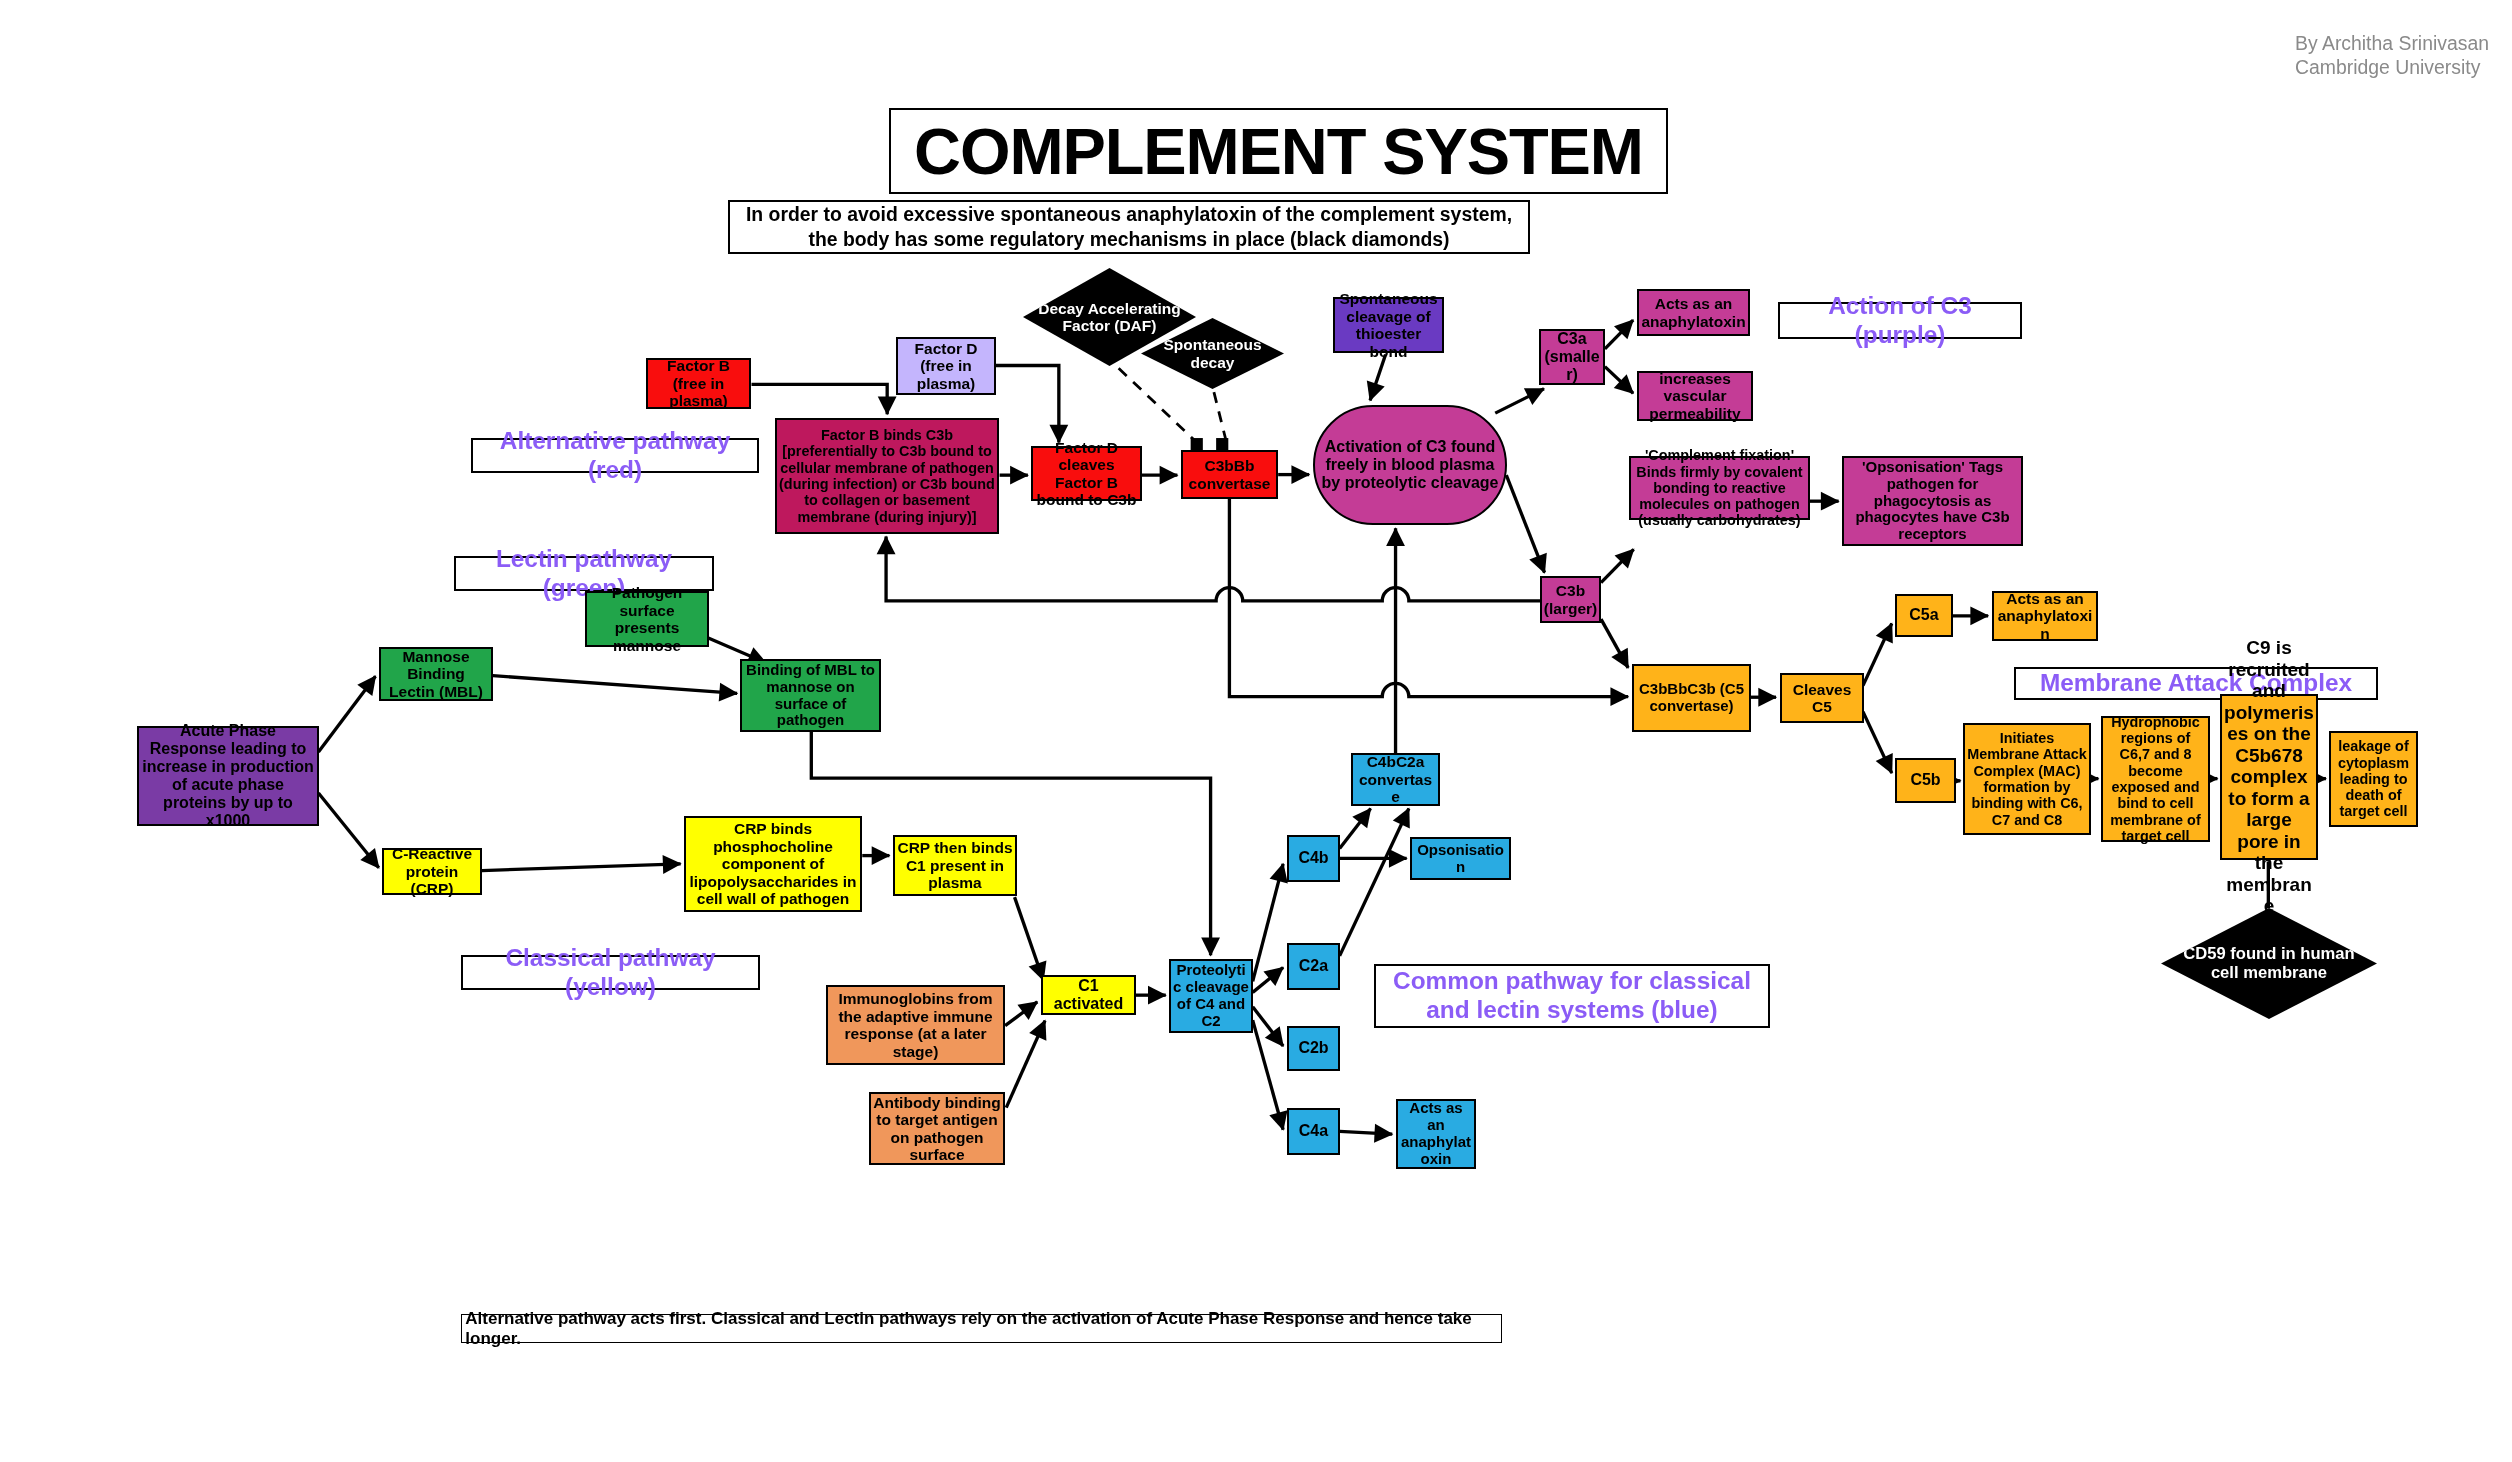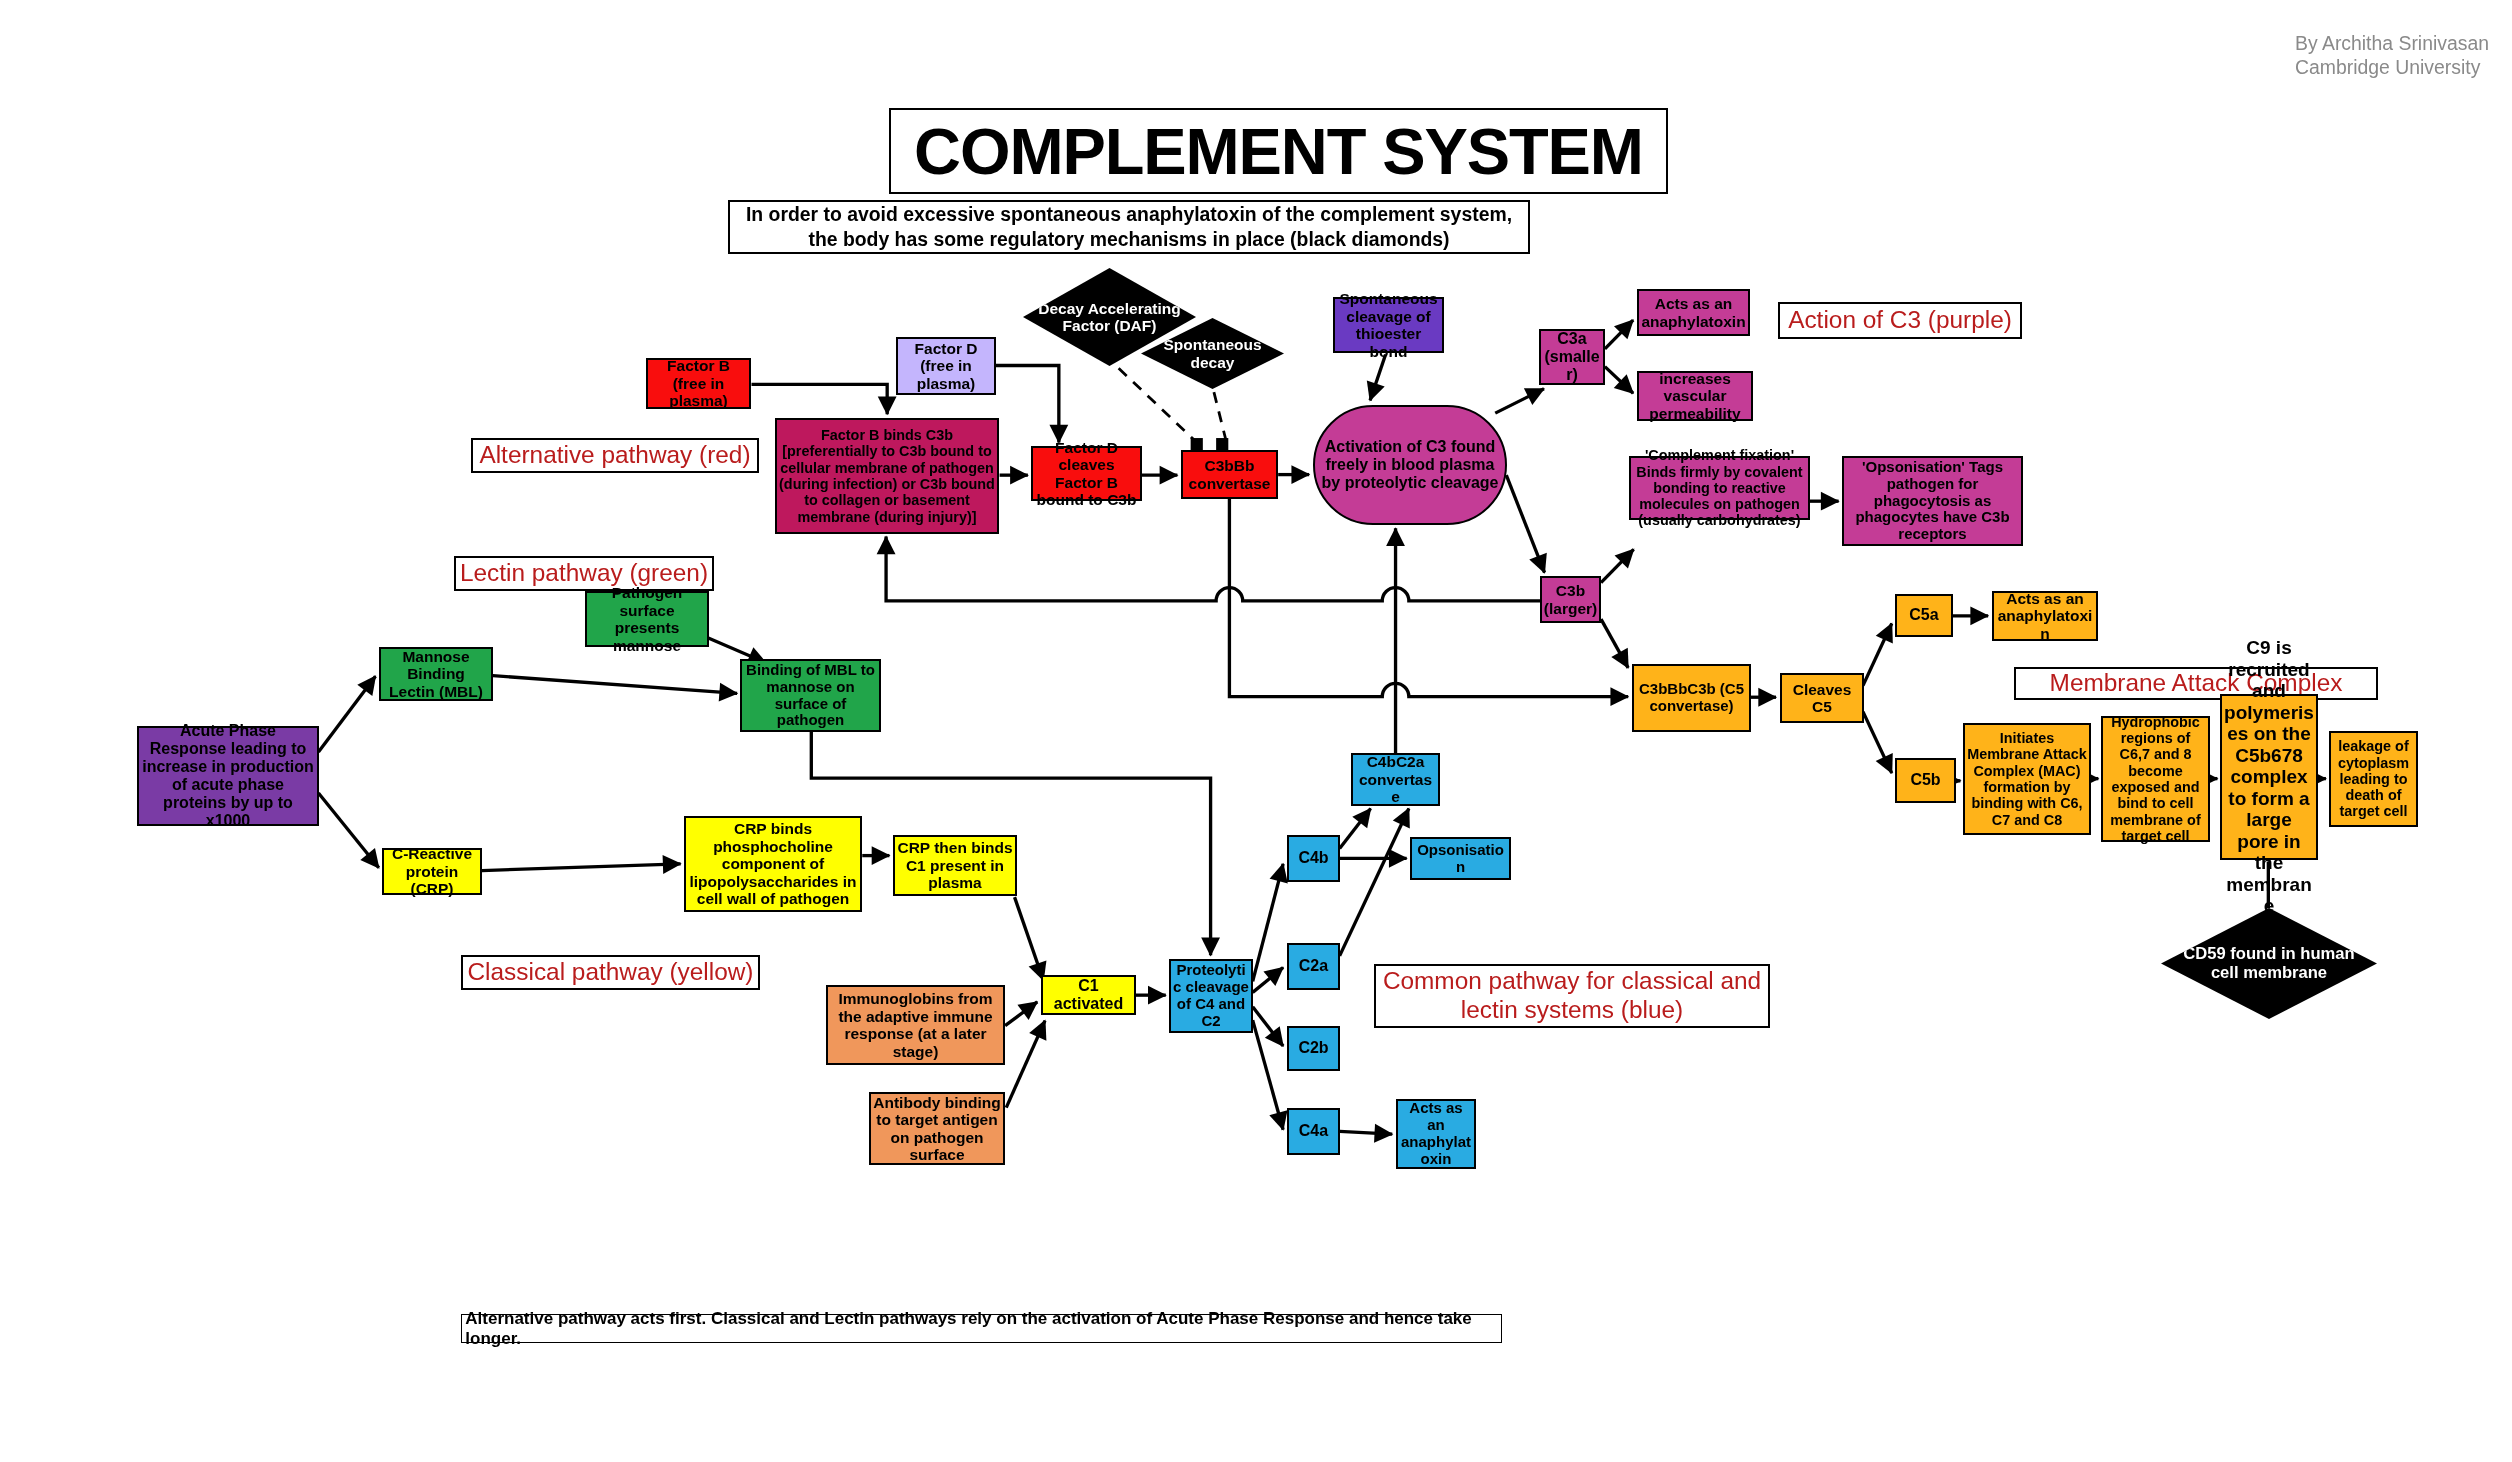--- a/index.html
+++ b/index.html
@@ -4,21 +4,21 @@
 <style>
   html,body{margin:0;padding:0;background:#fff;}
   #canvas{position:relative;width:2512px;height:1462px;background:#ffffff;overflow:hidden;
           font-family:"Liberation Sans",sans-serif;}
   .node{position:absolute;display:flex;align-items:center;justify-content:center;text-align:center;
         font-weight:bold;color:#000;border:2.2px solid #000;box-sizing:border-box;line-height:1.13;
         padding:1.7px;overflow-wrap:anywhere;}
   .oval{border-radius:61px;}
   .diamond{border:none;color:#fff;clip-path:polygon(50% 0,100% 50%,50% 100%,0 50%);padding:14.4px;}
   .heading{position:absolute;display:flex;align-items:center;justify-content:center;text-align:center;
-        font-weight:normal;color:#b91c1c;background:#fff;border:2.2px solid #000;box-sizing:border-box;line-height:1.18;}
+        font-weight:bold;color:#8b5cf6;background:#fff;border:2.2px solid #000;box-sizing:border-box;line-height:1.18;}
   #edgelayer{position:absolute;left:0;top:0;width:2512px;height:1462px;}
   #title-box{position:absolute;left:889px;top:108px;width:775px;height:82px;border:2.8px solid #000;
         display:flex;align-items:center;justify-content:center;font-weight:bold;font-size:65px;letter-spacing:-1.1px;}
   #subtitle-box{position:absolute;left:728px;top:200px;width:802px;height:54px;border:2.2px solid #000;
         display:flex;flex-direction:column;align-items:center;justify-content:center;font-weight:bold;font-size:19.4px;line-height:1.3;box-sizing:border-box;}
   #credit{position:absolute;left:2295px;top:30.5px;color:#8a8a8a;font-size:19.4px;line-height:1.28;font-weight:normal;}
   #footnote{position:absolute;left:461px;top:1314px;width:1041px;height:29px;border:1.7px solid #000;
         display:flex;align-items:center;justify-content:flex-start;font-weight:bold;font-size:17px;box-sizing:border-box;padding-left:3.3px;}
 </style>
 </head>

